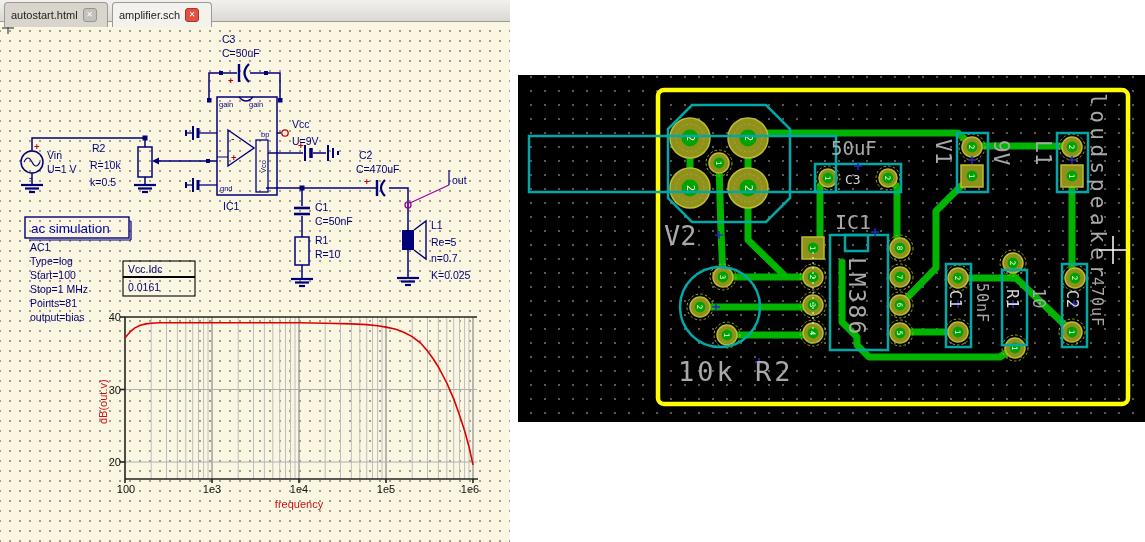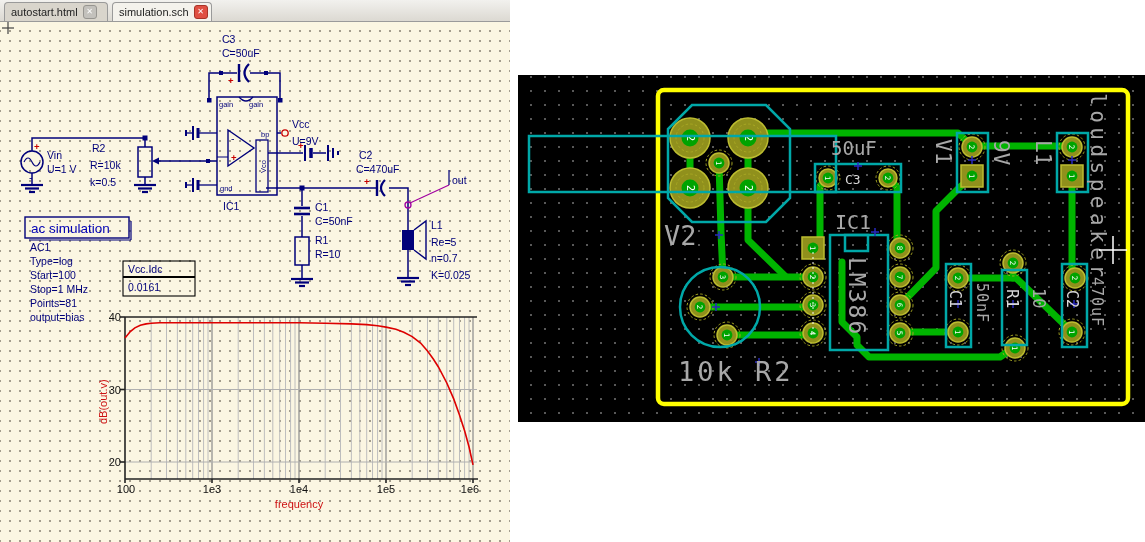--- a/index.html
+++ b/index.html
@@ -1,21 +1,21 @@
 <!DOCTYPE html>
 <html><head>
 <meta charset="utf-8">
 <style>
   html,body{margin:0;padding:0;background:#fff;}
   #app{position:relative;width:1145px;height:542px;overflow:hidden;font-family:"Liberation Sans",sans-serif;background:#ffffff;}
 
   
   #left-pane{position:absolute;left:0;top:0;width:510px;height:542px;border-right:1px solid #b0b0b0;box-sizing:border-box;}
   #tabbar{position:absolute;left:0;top:0;width:510px;height:22px;background:linear-gradient(#f2f1ee,#dcd9d2);border-bottom:1px solid #9a9a9a;box-sizing:border-box;}
-  .tab{position:absolute;top:2px;height:19px;border:1px solid #9a9a9a;border-bottom:none;border-radius:4px 4px 0 0;font-size:11px;color:#222;display:flex;align-items:center;gap:5px;padding:0 6px;box-sizing:border-box;}
+  .tab{position:absolute;top:2px;height:25px;border:1px solid #9a9a9a;border-bottom:none;border-radius:4px 4px 0 0;font-size:11px;color:#222;display:flex;align-items:center;gap:5px;padding:0 6px;box-sizing:border-box;}
   .tab.inactive{left:4px;width:104px;background:#d9d5cc;}
   .tab.active{left:112px;width:100px;background:#f4f2ec;}
   .closebtn{width:12px;height:12px;border-radius:3px;font-size:8px;line-height:12px;text-align:center;color:#fff;flex:0 0 auto;}
   .closebtn.gray{background:#c3c1bc;border:1px solid #979590;}
   .closebtn.red{background:#e05043;border:1px solid #a83428;}
   #canvas-bg{position:absolute;left:0;top:22px;width:510px;height:520px;background-color:#fbf6e2;background-image:radial-gradient(circle,#a39d8d 0.9px,rgba(0,0,0,0) 1.05px);background-size:10px 10px;background-position:5px 4px;}
   #schem-svg{position:absolute;left:0;top:0;width:510px;height:542px;}
 
   
   #right-pane{position:absolute;left:511px;top:0;width:634px;height:542px;background:#ffffff;}
@@ -285,21 +285,21 @@
         <text class="axis-red" transform="translate(107,424) rotate(-90)">dB(out.v)</text>
       </g>
     </svg>
 
     <div id="tabbar">
       <div class="tab inactive">
         <span>autostart.html</span>
         <span class="closebtn gray">✕</span>
       </div>
       <div class="tab active">
-        <span>simulation.sch</span>
+        <span>amplifier.sch</span>
         <span class="closebtn red">✕</span>
       </div>
     </div>
   </div>
 
   <div id="right-pane">
     <div id="pcb">
       <svg id="pcb-svg" viewBox="518 75 627 347">
 
         <rect x="658" y="90" width="470" height="314" rx="6" fill="none" stroke="#ffff00" stroke-width="4.5"></rect>

